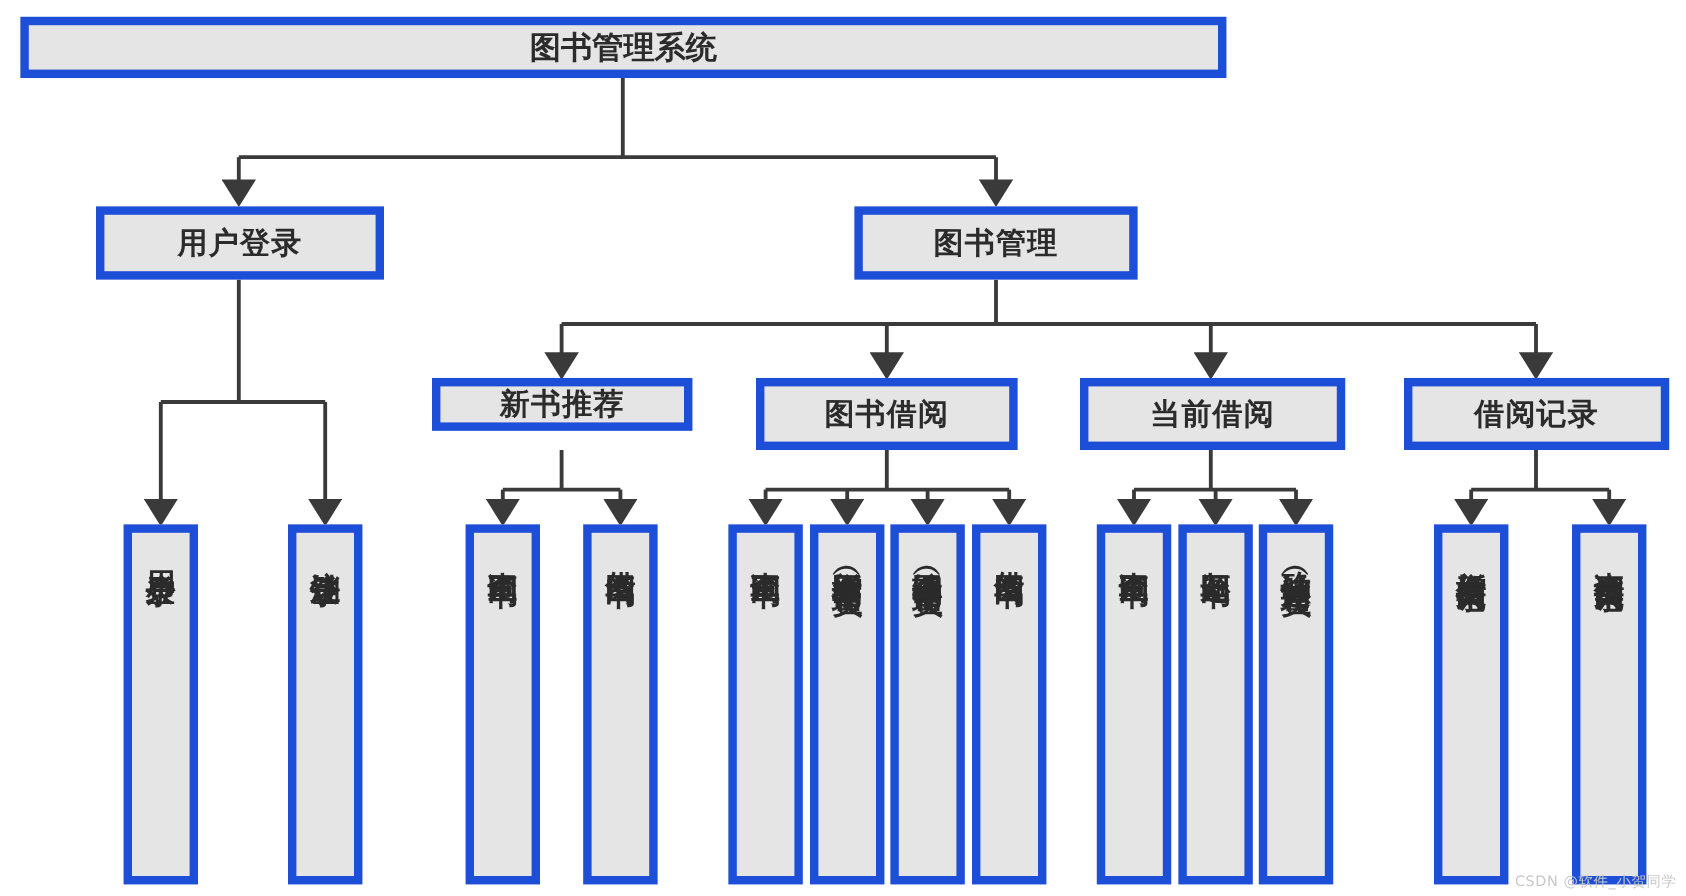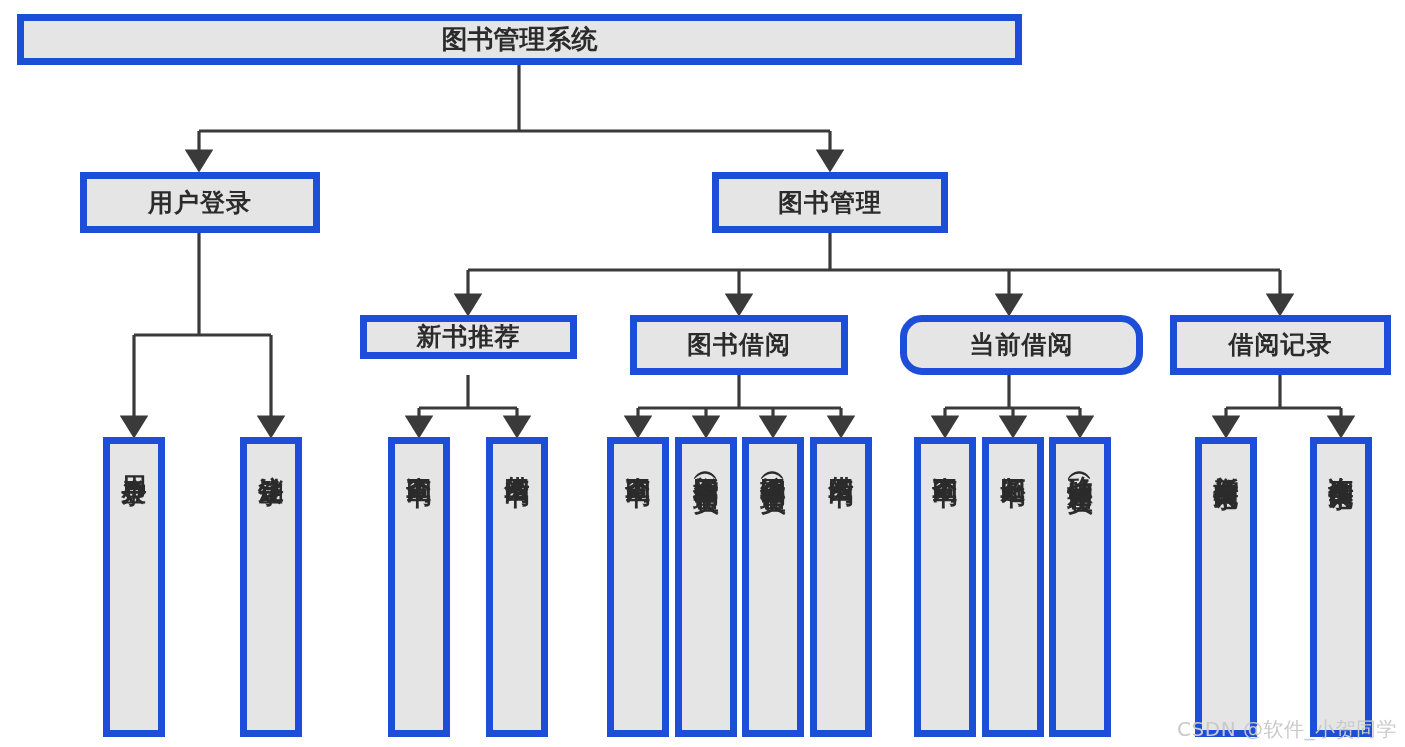--- a/index.html
+++ b/index.html
@@ -52,21 +52,21 @@
     font-size: 25px;
     line-height: 1.16;
     letter-spacing: 2px;
     color: #2b2b2b;
     white-space: nowrap;
   }
   .watermark {
     position: absolute;
     right: 8px;
     bottom: 4px;
-    font-size: 20px;
+    font-size: 12px;
     color: #c9c9c9;
     letter-spacing: 0.5px;
     white-space: nowrap;
   }
 </style>
 </head>
 <body>
 
 <div id="canvas">
 
@@ -130,21 +130,21 @@
   <div class="node h" style="left:712px; top:172px; width:236px; height:61px;justify-content:center;">
     <span>图书管理</span>
   </div>
 
   <div class="node h" style="left:360px; top:315px; width:217px; height:44px;">
     <span>新书推荐</span>
   </div>
   <div class="node h" style="left:630px; top:315px; width:218px; height:60px;">
     <span>图书借阅</span>
   </div>
-  <div class="node h" style="left:900px; top:315px; width:243px; height:60px;border-radius:22px;">
+  <div class="node h" style="left:900px; top:315px; width:221px; height:60px;">
     <span>当前借阅</span>
   </div>
   <div class="node h" style="left:1170px; top:315px; width:221px; height:60px;">
     <span>借阅记录</span>
   </div>
 
   <div class="node leaf" style="left:103px; top:437px; width:62px; height:300px;">
     <span class="vtext">用户登录</span>
   </div>
   <div class="node leaf" style="left:240px; top:437px; width:62px; height:300px;">

